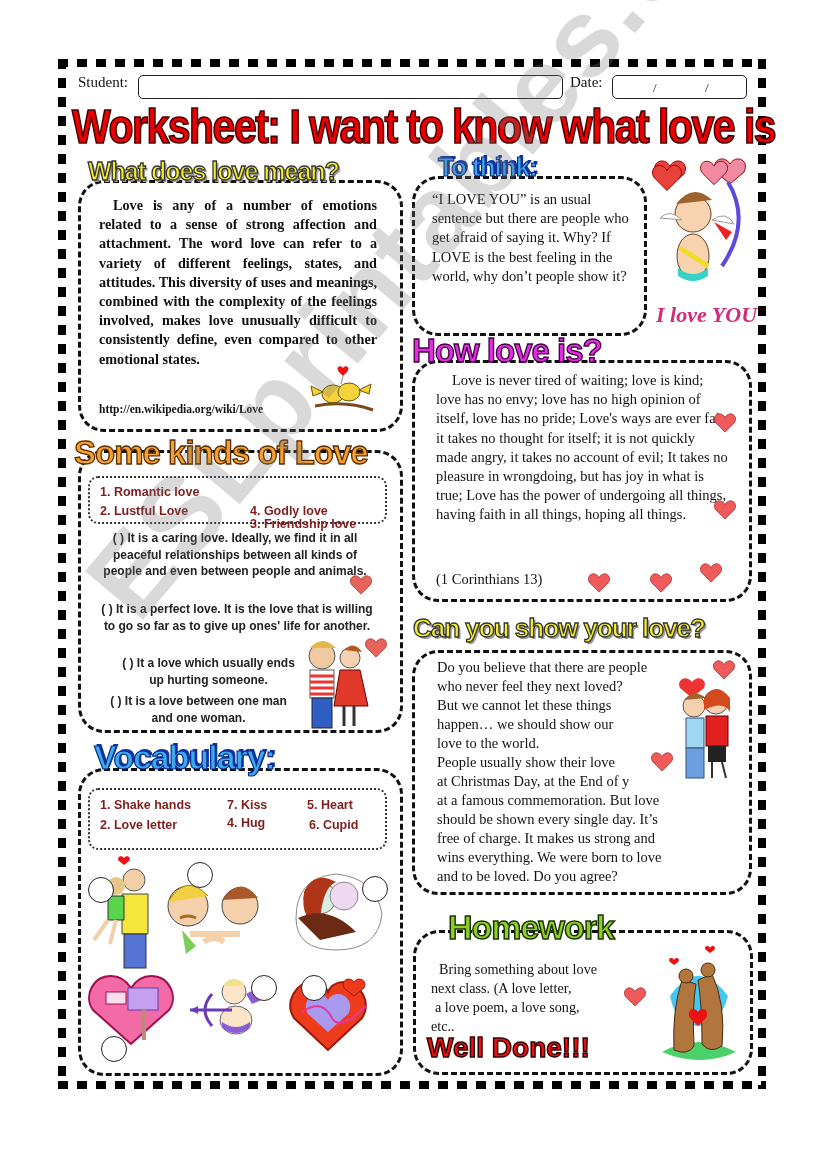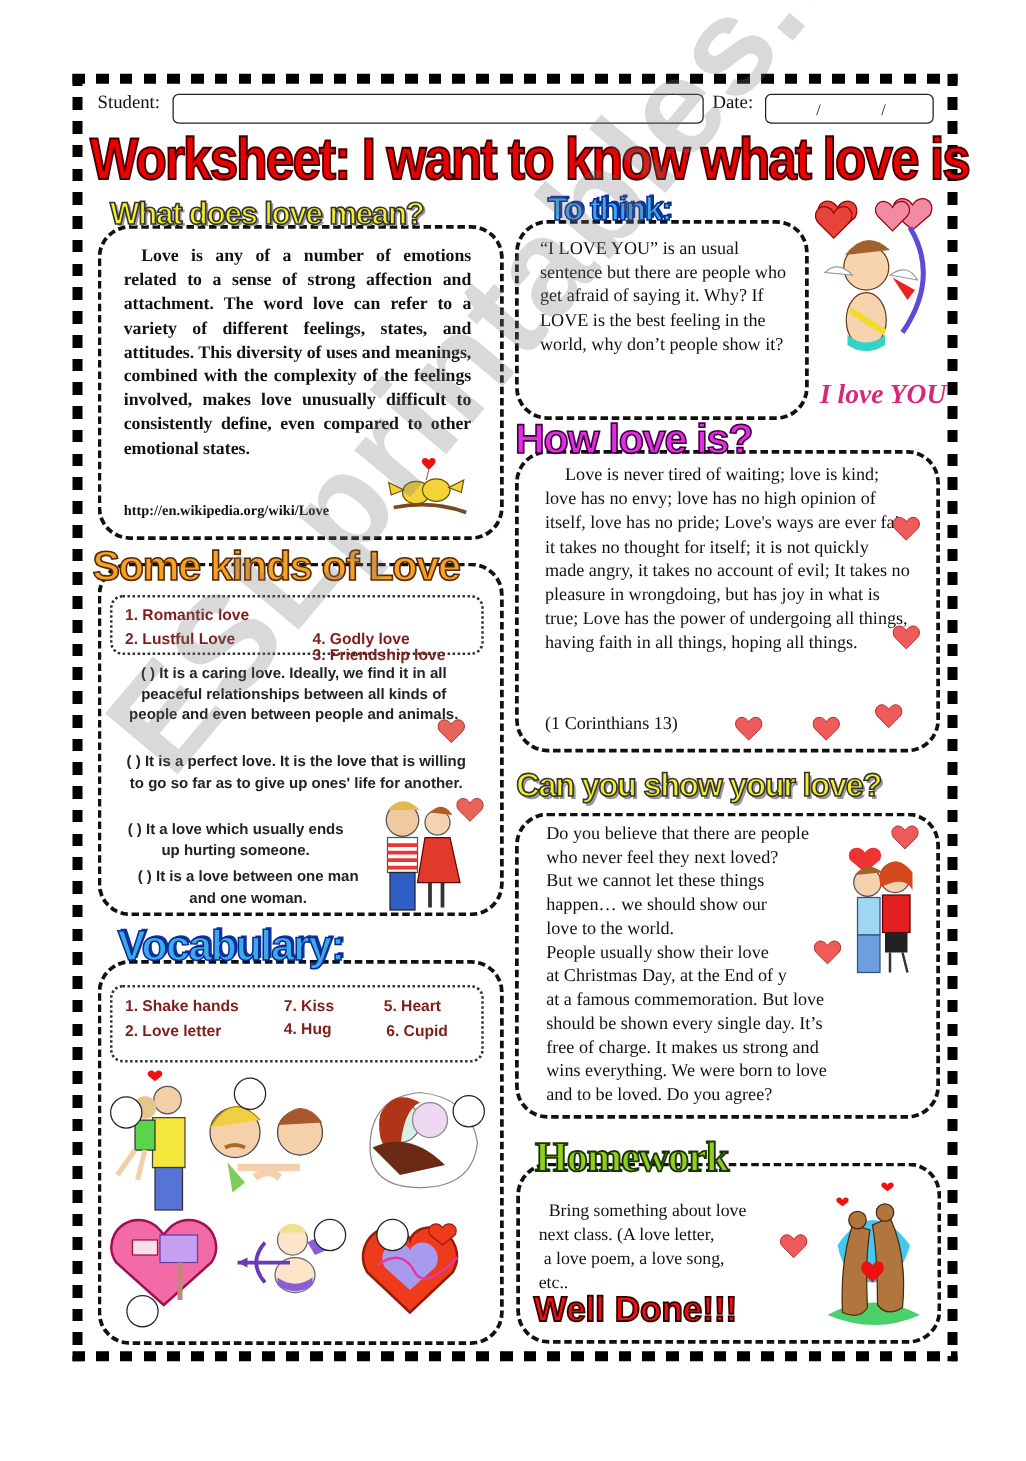--- a/index.html
+++ b/index.html
@@ -97,21 +97,21 @@
 
 <div class="box" style="left:78px;top:450px;width:325px;height:283px;"></div>
 <div class="sec-title t-orange" style="left:74px;top:434px;font-size:33px;">Some kinds of Love</div>
 <div class="list-box" style="left:88px;top:476px;width:299px;height:48px;"></div>
 <div class="list-item" style="left:100px;top:485px;">1. Romantic love</div>
 <div class="list-item" style="left:100px;top:504px;">2. Lustful Love</div>
 <div class="list-item" style="left:250px;top:485px;margin-top:32px;">3. Friendship love</div>
 <div class="list-item" style="left:250px;top:504px;">4. Godly love</div>
 <div class="kind-desc" style="left:101px;top:530px;width:268px;">(    ) It is a caring love. Ideally, we find it in all peaceful relationships between all kinds of people and even between people and animals.</div>
 <div class="kind-desc" style="left:101px;top:601px;width:272px;">(    ) It is a perfect love. It is the love that is willing to go so far as to give up ones' life for another.</div>
-<div class="kind-desc" style="left:96px;top:655px;width:185px;">(    ) It a love which usually ends up hurting someone.</div>
+<div class="kind-desc" style="left:116px;top:655px;width:185px;">(    ) It a love which usually ends up hurting someone.</div>
 <div class="kind-desc" style="left:101px;top:693px;width:195px;">(    ) It is a love between one man and one woman.</div>
 <svg class="illus" style="left:296px;top:636px;" width="100" height="96" viewBox="0 0 100 96">
   <circle cx="26" cy="20" r="13" fill="#f0c9a0" stroke="#555"></circle>
   <path d="M14 12 q12 -14 26 0" fill="#e2b94a"></path>
   <rect x="14" y="34" width="24" height="28" fill="#fff" stroke="#555"></rect>
   <path d="M14 40 h24 M14 46 h24 M14 52 h24 M14 58 h24" stroke="#e33" stroke-width="3"></path>
   <rect x="16" y="62" width="20" height="30" fill="#2f5fc4" stroke="#223"></rect>
   <circle cx="54" cy="22" r="10" fill="#f5d3b2" stroke="#555"></circle>
   <path d="M48 14 q10 -10 18 2" fill="#b25a24"></path>
   <path d="M44 34 l20 0 l8 36 l-34 0z" fill="#e23a2a" stroke="#600"></path>
@@ -207,21 +207,21 @@
 </svg>
 
 <div class="circle" style="left:88px;top:877px;"></div>
 <div class="circle" style="left:187px;top:862px;"></div>
 <div class="circle" style="left:362px;top:876px;"></div>
 <div class="circle" style="left:101px;top:1036px;"></div>
 <div class="circle" style="left:251px;top:975px;"></div>
 <div class="circle" style="left:301px;top:975px;"></div>
 
 <div class="box" style="left:413px;top:930px;width:340px;height:145px;"></div>
-<div class="sec-title t-green" style="left:428px;top:908px;font-size:34px;font-family:Liberation Serif, serif;">Homework</div>
+<div class="sec-title t-green" style="left:448px;top:908px;font-size:34px;">Homework</div>
 <div style="position:absolute;left:431px;top:960px;font-family:'Liberation Serif',serif;font-size:14.2px;line-height:19px;">
   <div style="padding-left:8px;">Bring something about love</div>
   <div>next class. (A love letter,</div>
   <div style="padding-left:4px;"> a love poem, a love song,</div>
   <div>etc..</div>
 </div>
 <div class="sec-title t-red" style="left:427px;top:1032px;font-size:28px;letter-spacing:0;">Well Done!!!</div>
 <svg class="illus" style="left:660px;top:940px;" width="78" height="128" viewBox="0 0 78 128">
   <path d="M14 20 c-2 -4 -7 -1 -4 2 l4 3 l4 -3 c3 -3 -2 -6 -4 -2z M50 8 c-2 -4 -7 -1 -4 2 l4 3 l4 -3 c3 -3 -2 -6 -4 -2z" fill="#e11"></path>
   <path d="M10 56 q28 -40 58 0 q-8 30 -30 30 q-22 0 -28 -30z" fill="#44c8ef"></path>

